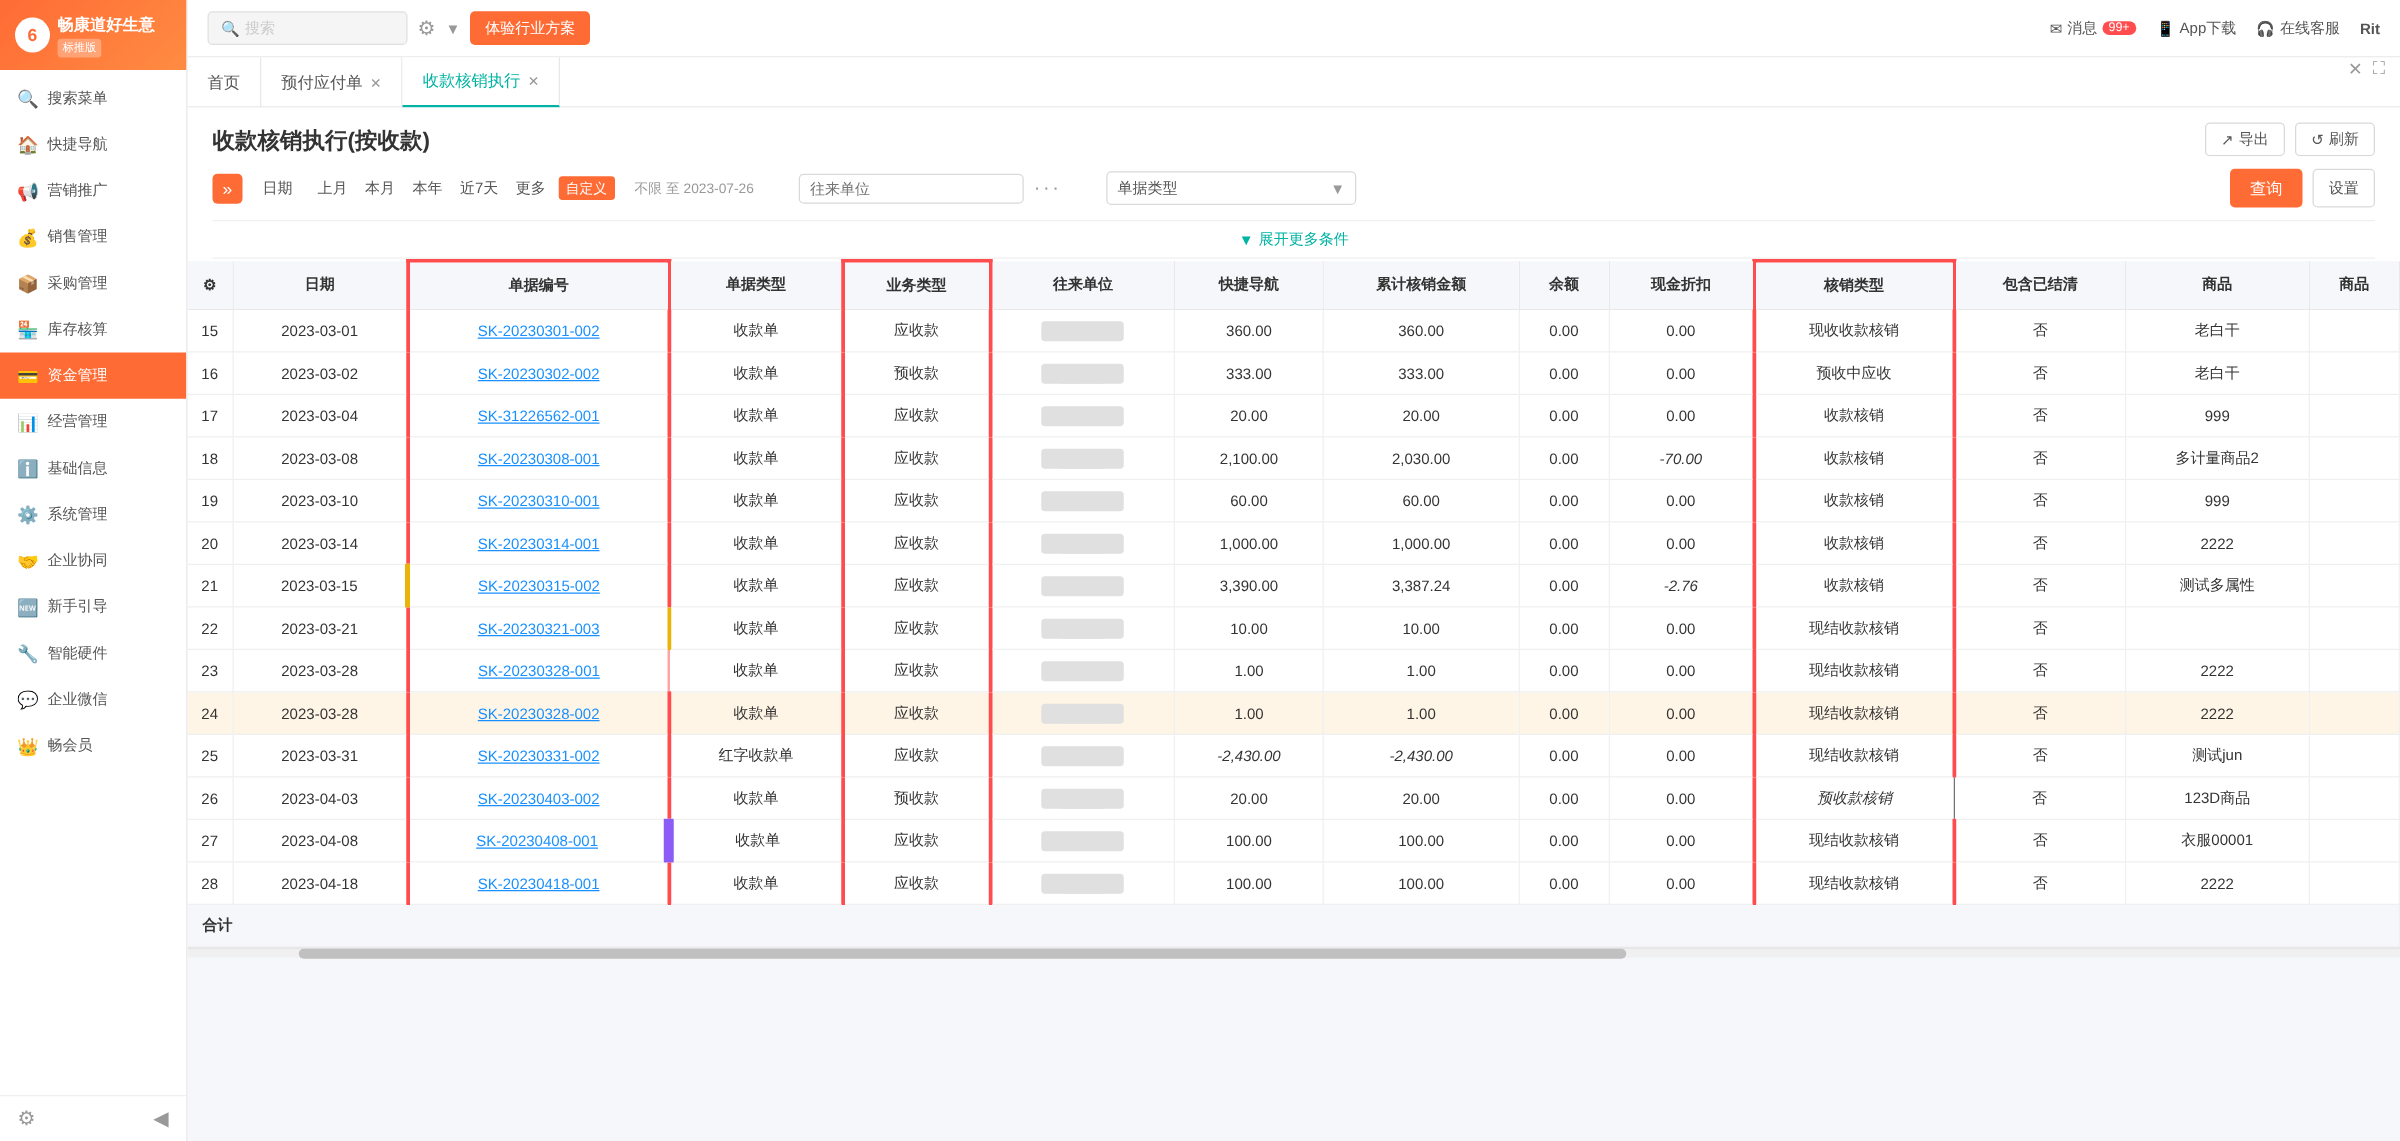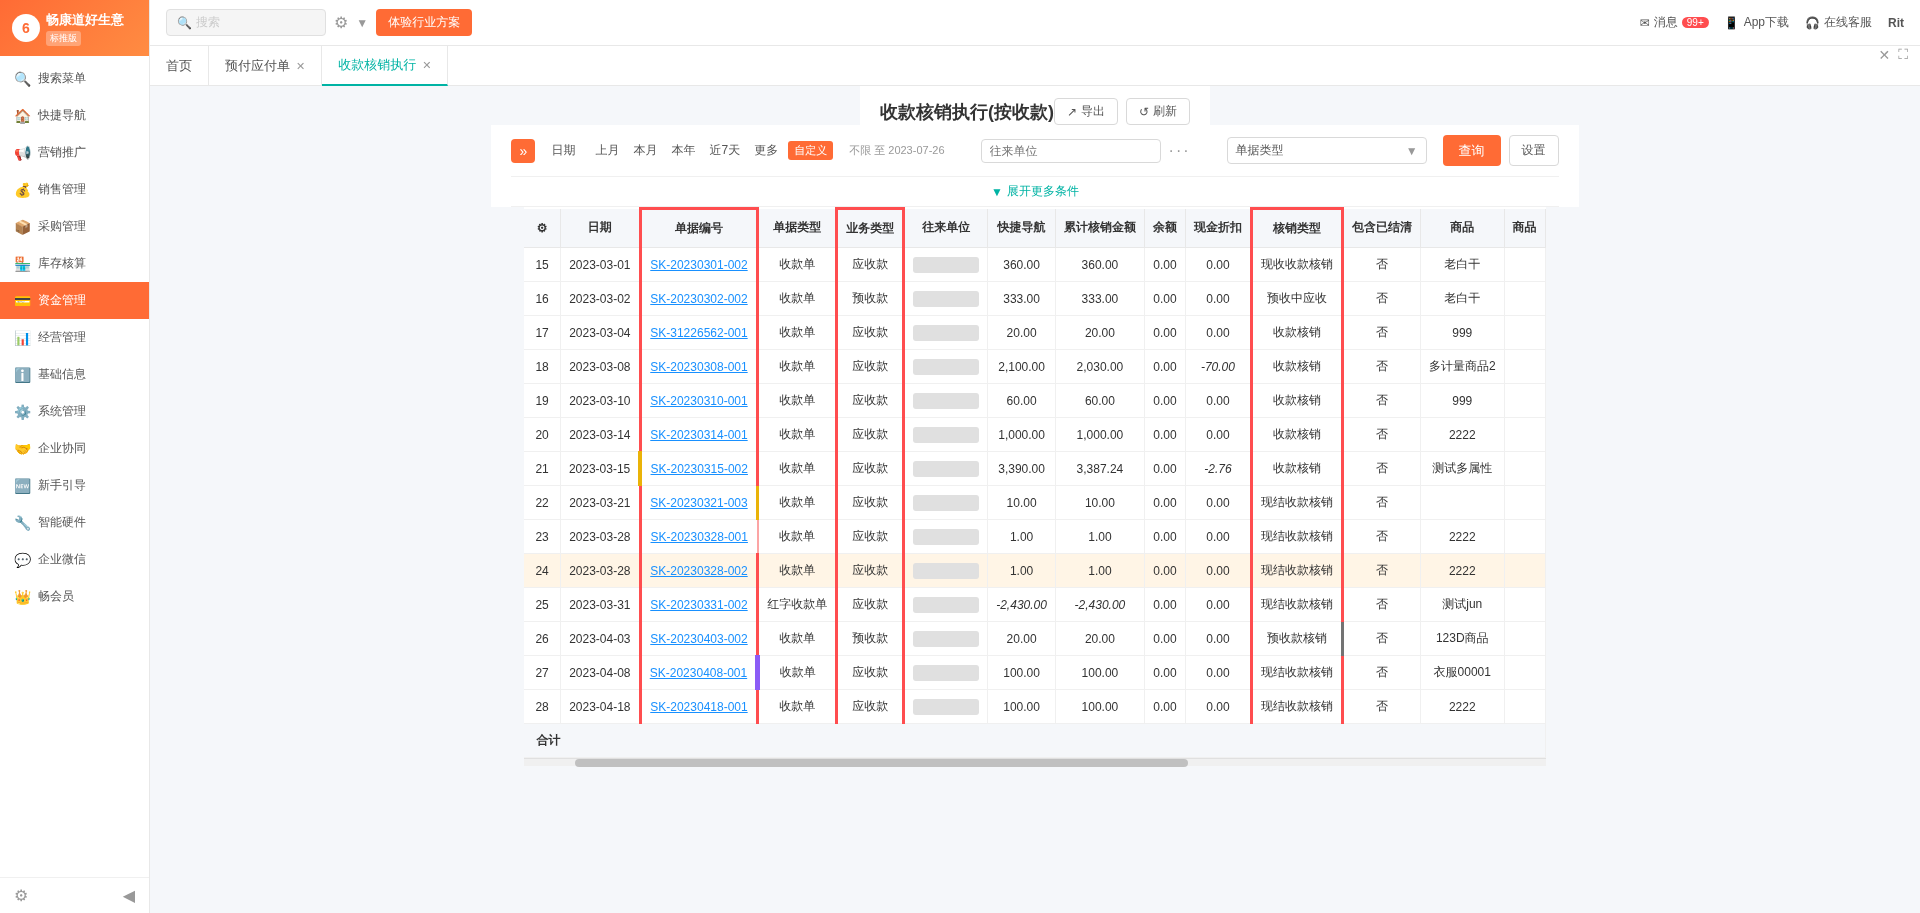--- a/index.html
+++ b/index.html
@@ -87,21 +87,21 @@
       color: #555; border-right: 1px solid #e8e8e8;
       white-space: nowrap;
     }
     .tab.active { background: #fff; color: #00b3a4; border-bottom: 2px solid #00b3a4; }
     .tab-close { margin-left: 6px; color: #999; font-size: 11px; }
     .tab-spacer { flex: 1; }
     .tab-controls { display: flex; align-items: center; padding: 0 12px; gap: 8px; }
     .tab-control-btn { color: #999; cursor: pointer; font-size: 14px; }
 
     
-    .page-content { flex: 1; overflow: hidden; display: flex; flex-direction: column; background: #f5f7fa; align-items: center; }
+    .page-content { flex: 1; overflow: hidden; display: flex; flex-direction: column; background: #f5f7fa; }
 
     
     .page-header {
       background: #fff;
       padding: 12px 20px 0 20px;
       display: flex; align-items: center; justify-content: space-between;
     }
     .page-title { font-size: 18px; font-weight: bold; color: #333; }
     .page-header-actions { display: flex; gap: 8px; }
     .btn-outline { border: 1px solid #d9d9d9; background: #fff; color: #555; padding: 4px 12px; border-radius: 4px; cursor: pointer; font-size: 12px; display: flex; align-items: center; gap: 4px; }
@@ -555,29 +555,29 @@
     <td class="col-num">26</td>
     <td>2023-04-03</td>
     <td style="border-left:3px solid #ff4d4f;border-right:3px solid #ff4d4f;"><span class="link-cell">SK-20230403-002</span></td>
     <td>收款单</td>
     <td style="border-left:3px solid #ff4d4f;border-right:3px solid #ff4d4f;">预收款</td>
     <td><span style="background:#e0e0e0;color:#e0e0e0;border-radius:3px;padding:1px 16px;">████</span></td>
     <td class="">20.00</td>
     <td class="">20.00</td>
     <td>0.00</td>
     <td class="">0.00</td>
-    <td style="border-left:3px solid #ff4d4f;border-right:3px solid #737373;">预收款核销</td>
+    <td style="border-left:3px solid #ff4d4f;border-right:1px solid #737373;font-style:italic;">预收款核销</td>
     <td>否</td>
     <td>123D商品</td>
     <td></td>
   </tr>
               <tr>
     <td class="col-num">27</td>
     <td>2023-04-08</td>
-    <td style="border-left:3px solid #ff4d4f;border-right:5px solid #8b5cf6;"><span class="link-cell">SK-20230408-001</span></td>
+    <td style="border-left:3px solid #ff4d4f;border-right:8px solid #8b5cf6;"><span class="link-cell">SK-20230408-001</span></td>
     <td>收款单</td>
     <td style="border-left:3px solid #ff4d4f;border-right:3px solid #ff4d4f;">应收款</td>
     <td><span style="background:#e0e0e0;color:#e0e0e0;border-radius:3px;padding:1px 16px;">████</span></td>
     <td class="">100.00</td>
     <td class="">100.00</td>
     <td>0.00</td>
     <td class="">0.00</td>
     <td style="border-left:3px solid #ff4d4f;border-right:3px solid #ff4d4f;">现结收款核销</td>
     <td>否</td>
     <td>衣服00001</td>

